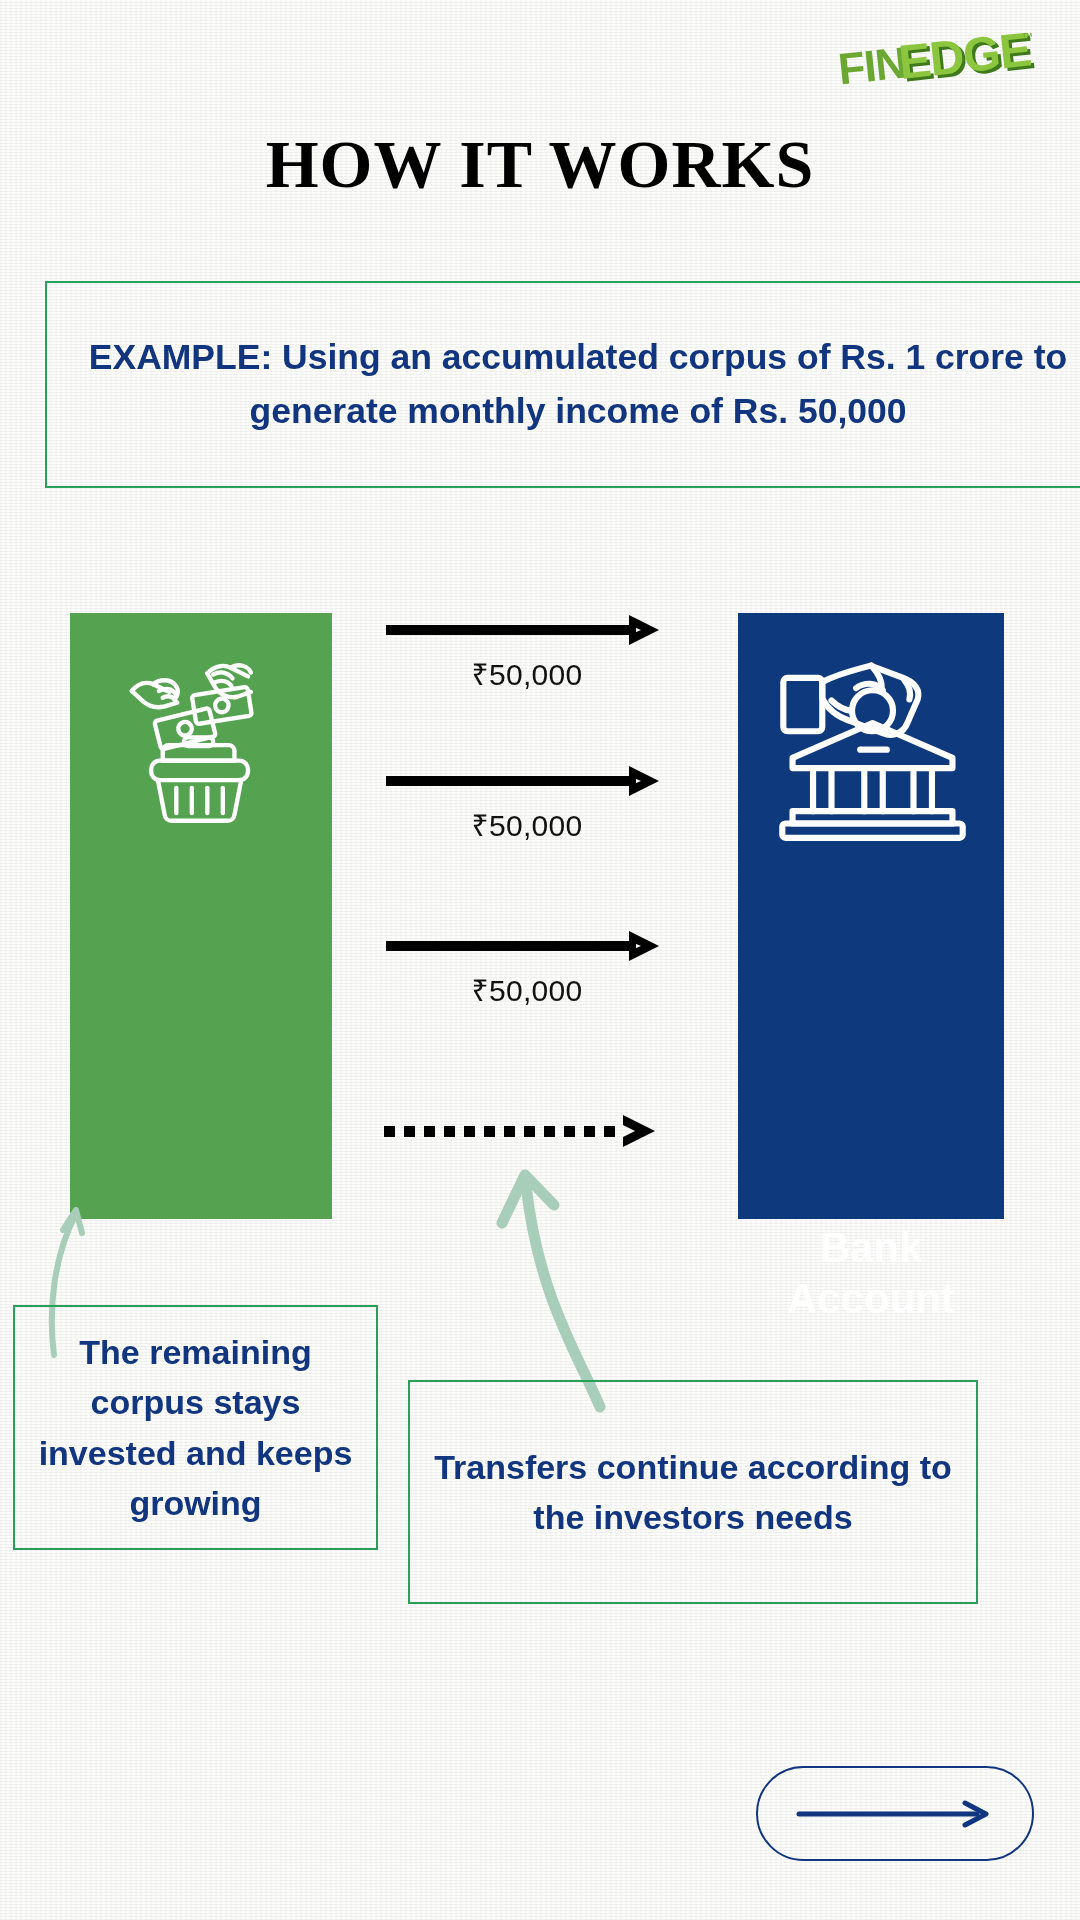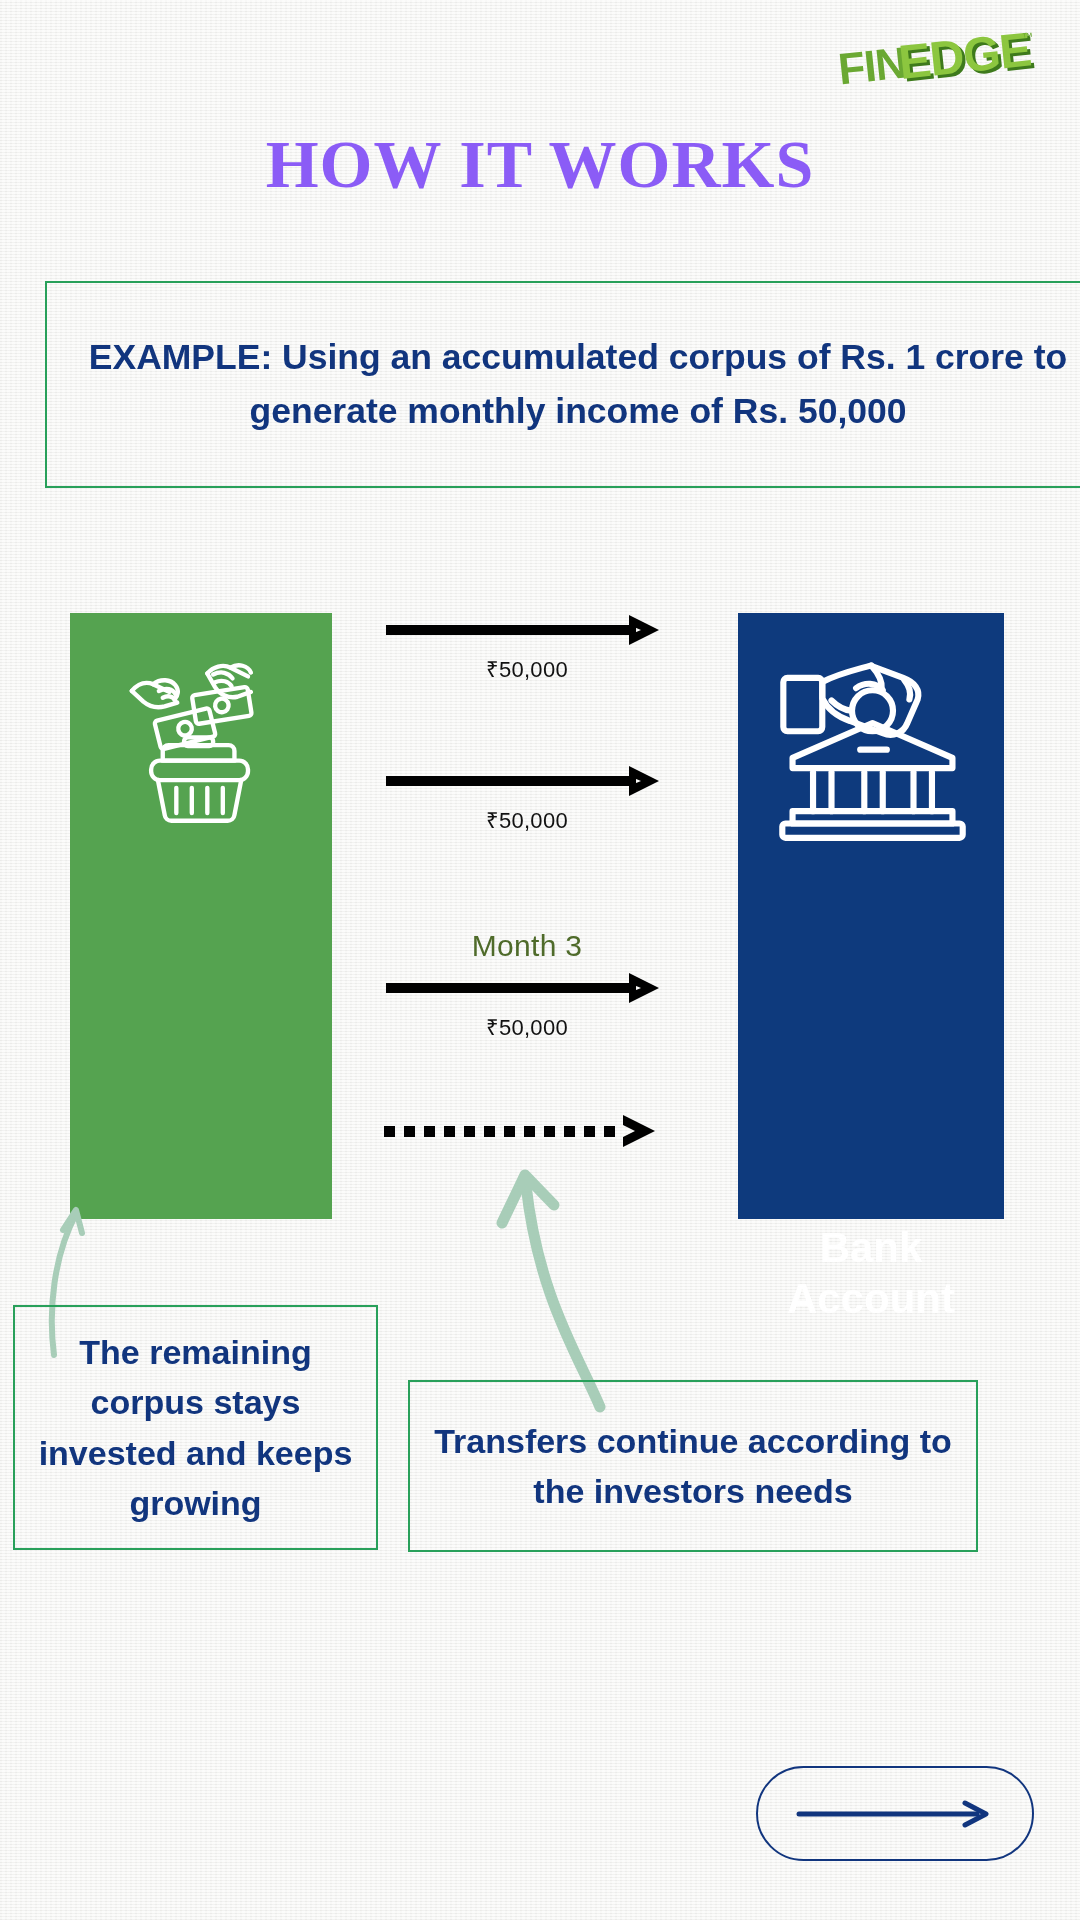--- a/index.html
+++ b/index.html
@@ -32,21 +32,21 @@
   #page-title {
     position: absolute;
     top: 125px;
     left: 0;
     width: 1080px;
     text-align: center;
     font-family: "Liberation Serif", serif;
     font-weight: bold;
     font-size: 68px;
     letter-spacing: 1px;
-    color: #8b5cf6;
+    color: #000000;
   }
 
   
   #example-box {
     position: absolute;
     top: 281px;
     left: 45px;
     width: 1066px;
     height: 207px;
     box-sizing: border-box;
@@ -128,21 +128,21 @@
     letter-spacing: 0.3px;
     margin-bottom: 8px;
   }
   .solid-arrow {
     width: 283px;
     height: 34px;
     margin: 0 auto;
   }
   .solid-arrow svg { display:block; width:100%; height:100%; }
   .amount-label {
-    font-size: 22px;
+    font-size: 30px;
     color: #121212;
     margin-top: 6px;
     letter-spacing: 0.3px;
   }
 
   
   #dotted-arrow {
     position: absolute;
     left: 382px;
     top: 1109px;
@@ -180,21 +180,21 @@
     display: flex;
     align-items: center;
     justify-content: flex-start;
     padding: 0 18px;
   }
   #callout-right {
     position: absolute;
     left: 408px;
     top: 1380px;
     width: 570px;
-    height: 172px;
+    height: 224px;
     box-sizing: border-box;
     border: 2px solid #28a05a;
     display: flex;
     align-items: center;
     justify-content: center;
     padding: 0 22px;
   }
   .callout-text {
     font-size: 34px;
     font-weight: bold;
@@ -324,21 +324,20 @@
   <div class="solid-arrow">
     <svg viewBox="0 0 283 34" xmlns="http://www.w3.org/2000/svg">
       <rect x="0" y="12" width="250" height="10" fill="#000000"></rect>
       <path d="M243 2 L273 17 L243 32 L243 22 L255 17 L243 12 Z" fill="#000000"></path>
     </svg>
   </div>
   <div class="amount-label">₹50,000</div>
 </div>
 
 <div class="transfer-row" id="row-3">
-  <div class="month-label">Month 3</div>
   <div class="solid-arrow">
     <svg viewBox="0 0 283 34" xmlns="http://www.w3.org/2000/svg">
       <rect x="0" y="12" width="250" height="10" fill="#000000"></rect>
       <path d="M243 2 L273 17 L243 32 L243 22 L255 17 L243 12 Z" fill="#000000"></path>
     </svg>
   </div>
   <div class="amount-label">₹50,000</div>
 </div>
 
 <div id="dotted-arrow">

